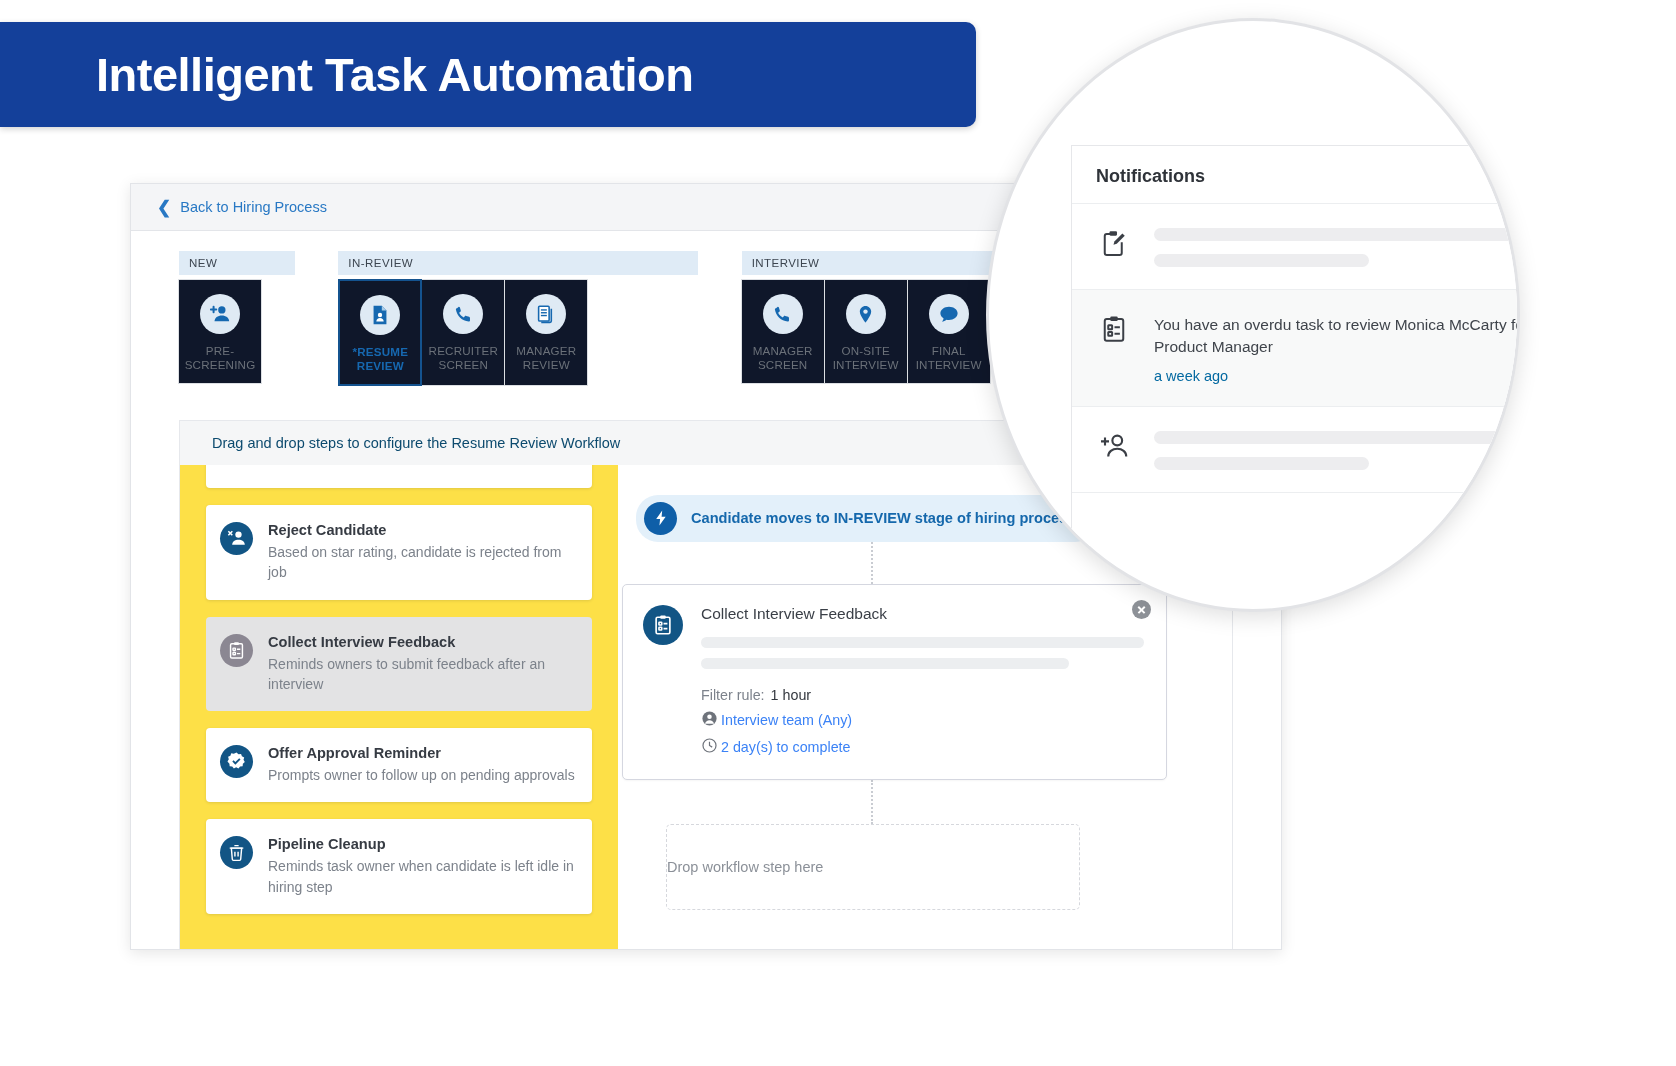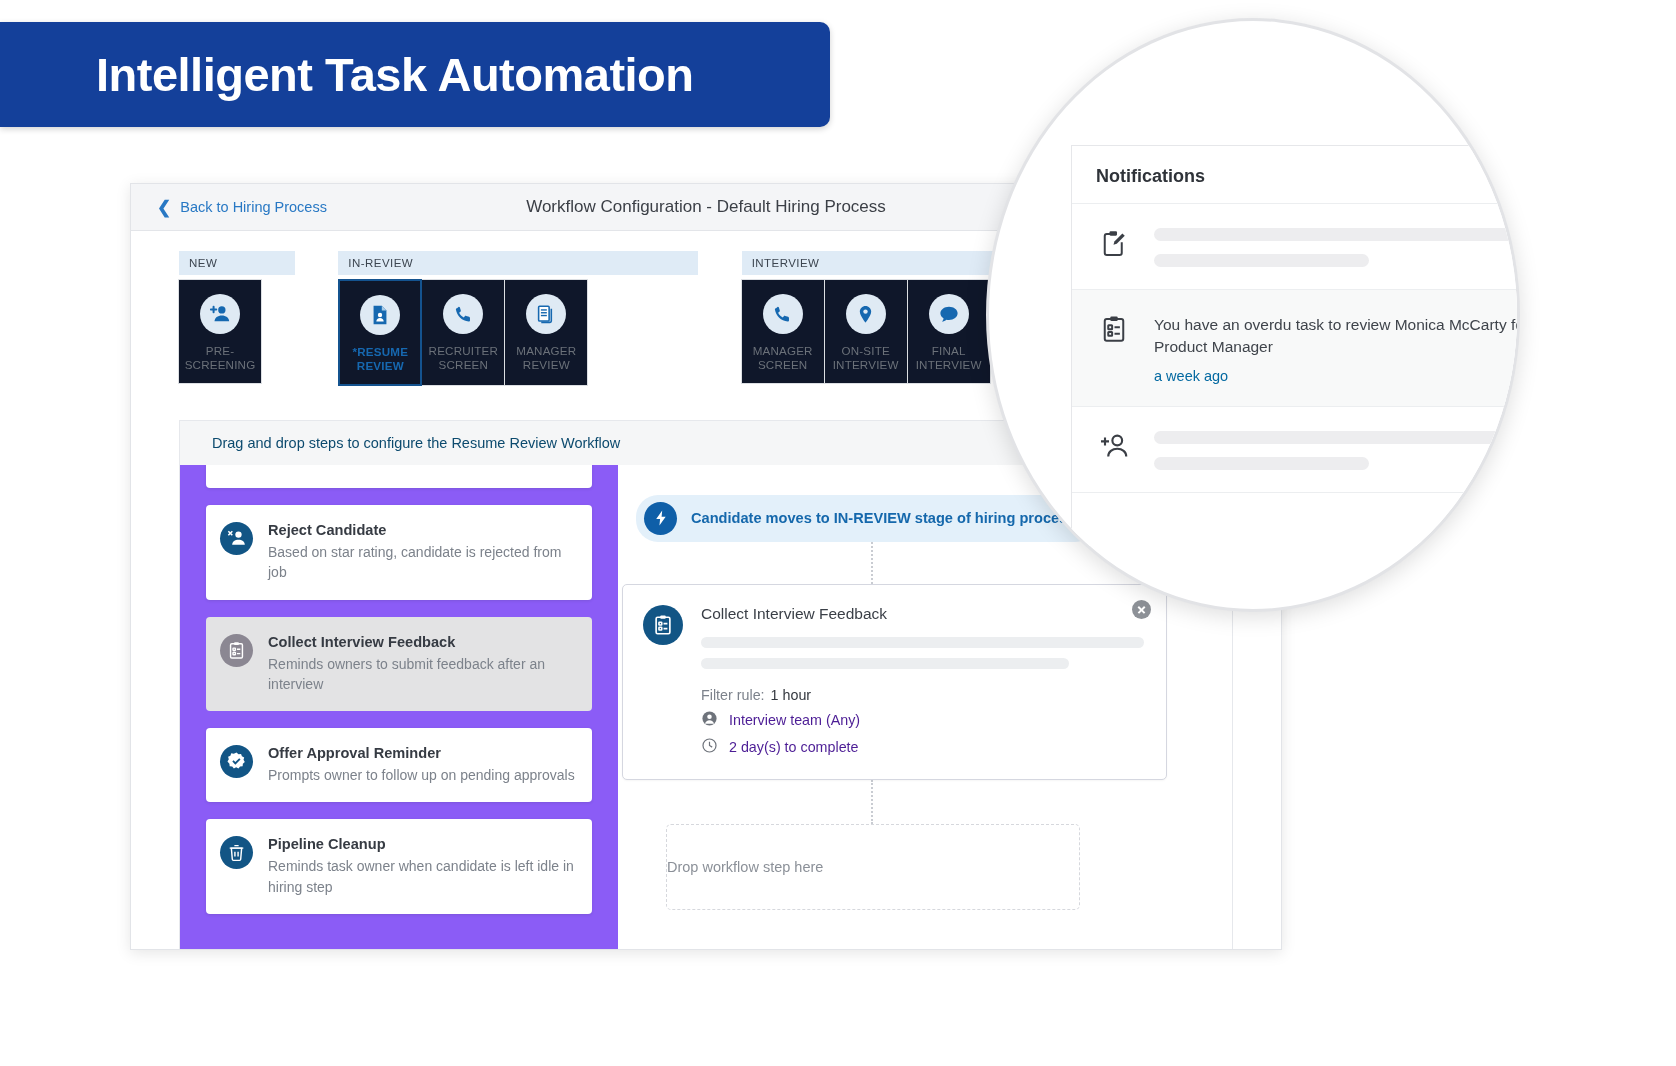--- a/index.html
+++ b/index.html
@@ -8,21 +8,21 @@
     background:#ffffff;
     font-family:"Liberation Sans", sans-serif;
     position:relative;
     overflow:hidden;
     -webkit-font-smoothing:antialiased;
   }
 
   
   .banner{
     position:absolute;left:0;top:22px;
-    width:830px;height:105px;
+    width:976px;height:105px;
     background:#14409A;
     border-top-right-radius:10px;
     border-bottom-right-radius:10px;
     display:flex;align-items:center;
     box-shadow:0 2px 6px rgba(0,0,0,.18);
   }
   .banner-title{
     color:#ffffff;
     font-size:47px;
     font-weight:bold;
@@ -134,21 +134,21 @@
   .split{
     margin:0 48px 0 48px;
     display:flex;
     border:1px solid #e6e8ec;
     border-top:none;
     height:500px;
     box-sizing:border-box;
   }
   .left-pane{
     width:438px;
-    background:#8b5cf6;
+    background:#fde047;
     padding:0 26px;
     box-sizing:border-box;
     position:relative;
     overflow:hidden;
   }
   .step-card{
     background:#fff;
     border-radius:4px;
     box-shadow:0 1px 3px rgba(30,35,45,.13);
     display:flex;
@@ -234,22 +234,22 @@
     margin-right:18px;
   }
   .wf-body{flex:1;min-width:0;}
   .wf-title{font-size:15.5px;color:#3a3f47;margin-bottom:14px;}
   .skel{
     height:11px;border-radius:6px;background:#eceef0;margin-bottom:10px;
   }
   .skel.w1{width:100%;}
   .skel.w2{width:83%;margin-bottom:18px;}
   .wf-row{
-    display:flex;align-items:center;gap:11px;
-    font-size:14.3px;color:#4c1d95;margin-top:7px;
+    display:flex;align-items:center;gap:3px;
+    font-size:14.3px;color:#3b82f6;margin-top:7px;
   }
   .wf-filter{font-size:14.3px;color:#7c828b;}
   .wf-filter b{color:#34383f;font-weight:normal;margin-left:6px;}
   .wf-close{
     position:absolute;top:15px;right:15px;
     width:19px;height:19px;border-radius:50%;
     background:#8d9197;
     display:flex;align-items:center;justify-content:center;
     cursor:pointer;
   }
@@ -322,21 +322,20 @@
   <div class="banner-title">Intelligent Task Automation</div>
 </div>
 
 <div class="app-window">
 
   <div class="app-header">
     <div class="back-link">
       <span class="chev">❮</span>
       <span>Back to Hiring Process</span>
     </div>
-    <div class="app-title">Workflow Configuration - Default Hiring Process</div>
   </div>
 
   <div class="stages">
 
     <div class="stage-col">
       <div class="stage-label" style="width:96px">NEW</div>
       <div class="stage-cards">
         <div class="stage-card">
           <div class="stage-ico">
             <svg width="22" height="22" viewBox="0 0 24 24" fill="#1668b0">

